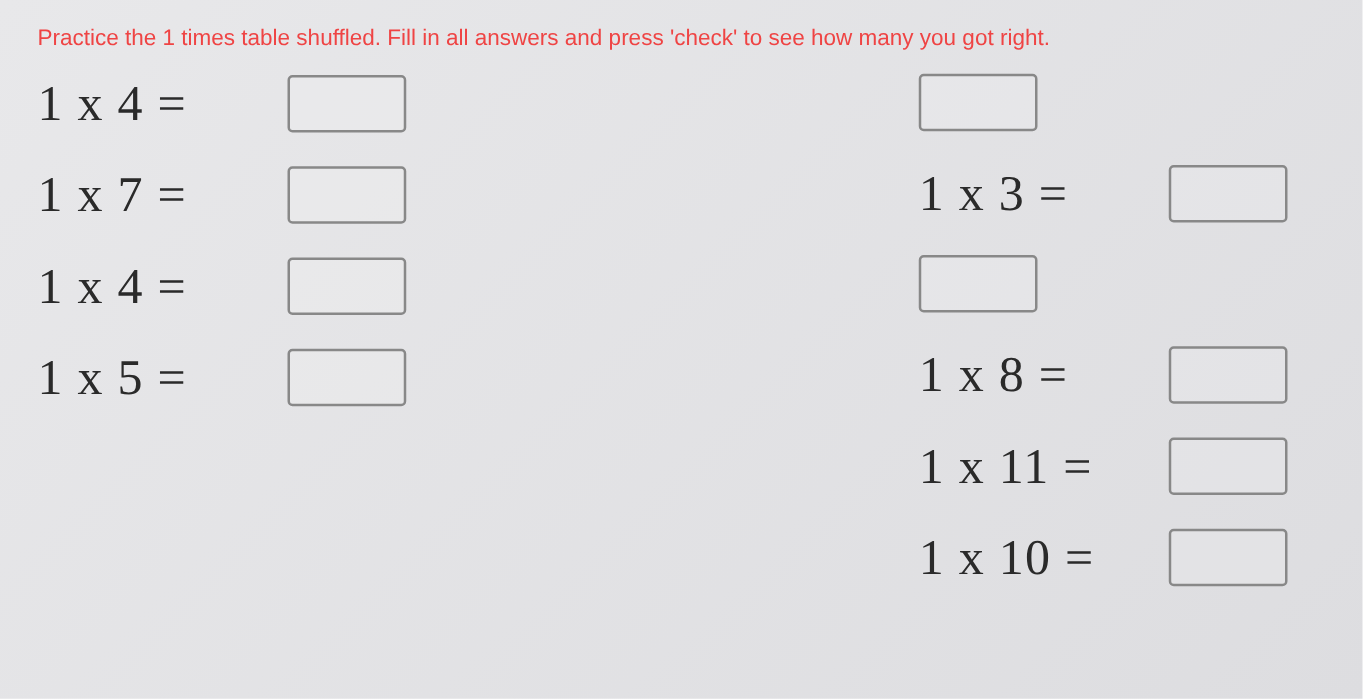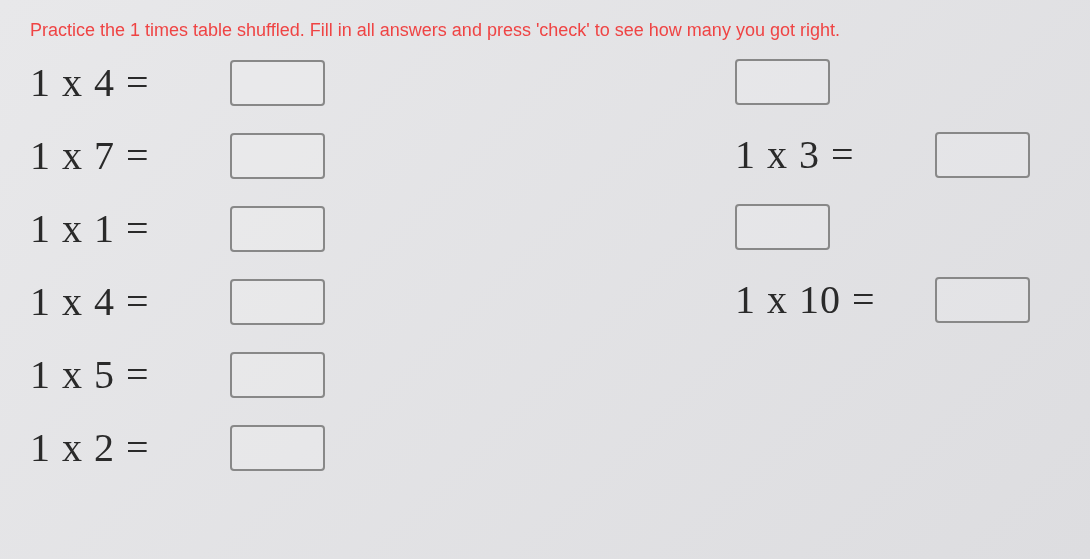--- a/index.html
+++ b/index.html
@@ -67,46 +67,46 @@
   <div class="column col-left">
     <div class="problem-row">
       <span class="equation">1 x 4 =</span>
       <input class="answer-input" type="text" value="" style="">
     </div>
     <div class="problem-row">
       <span class="equation">1 x 7 =</span>
       <input class="answer-input" type="text" value="" style="">
     </div>
     <div class="problem-row">
-      <span class="equation">1 x 1 =</span>
-      <input class="answer-input" type="text" value="" style="">
-    </div>
-    <div class="problem-row">
       <span class="equation">1 x 4 =</span>
       <input class="answer-input" type="text" value="" style="">
     </div>
     <div class="problem-row">
       <span class="equation">1 x 5 =</span>
-      <input class="answer-input" type="text" value="" style="">
-    </div>
-    <div class="problem-row">
-      <span class="equation">1 x 2 =</span>
       <input class="answer-input" type="text" value="" style="">
     </div>
   </div>
 
   <div class="column col-right">
     <div class="problem-row">
       <input class="answer-input" type="text" value="" style="">
     </div>
     <div class="problem-row">
       <span class="equation">1 x 3 =</span>
       <input class="answer-input" type="text" value="" style="">
     </div>
     <div class="problem-row">
       <input class="answer-input" type="text" value="" style="">
     </div>
     <div class="problem-row">
+      <span class="equation">1 x 8 =</span>
+      <input class="answer-input" type="text" value="" style="">
+    </div>
+    <div class="problem-row">
+      <span class="equation">1 x 11 =</span>
+      <input class="answer-input" type="text" value="" style="">
+    </div>
+    <div class="problem-row">
       <span class="equation">1 x 10 =</span>
       <input class="answer-input" type="text" value="" style="">
     </div>
   </div>
 </div>
 
 </body></html>

